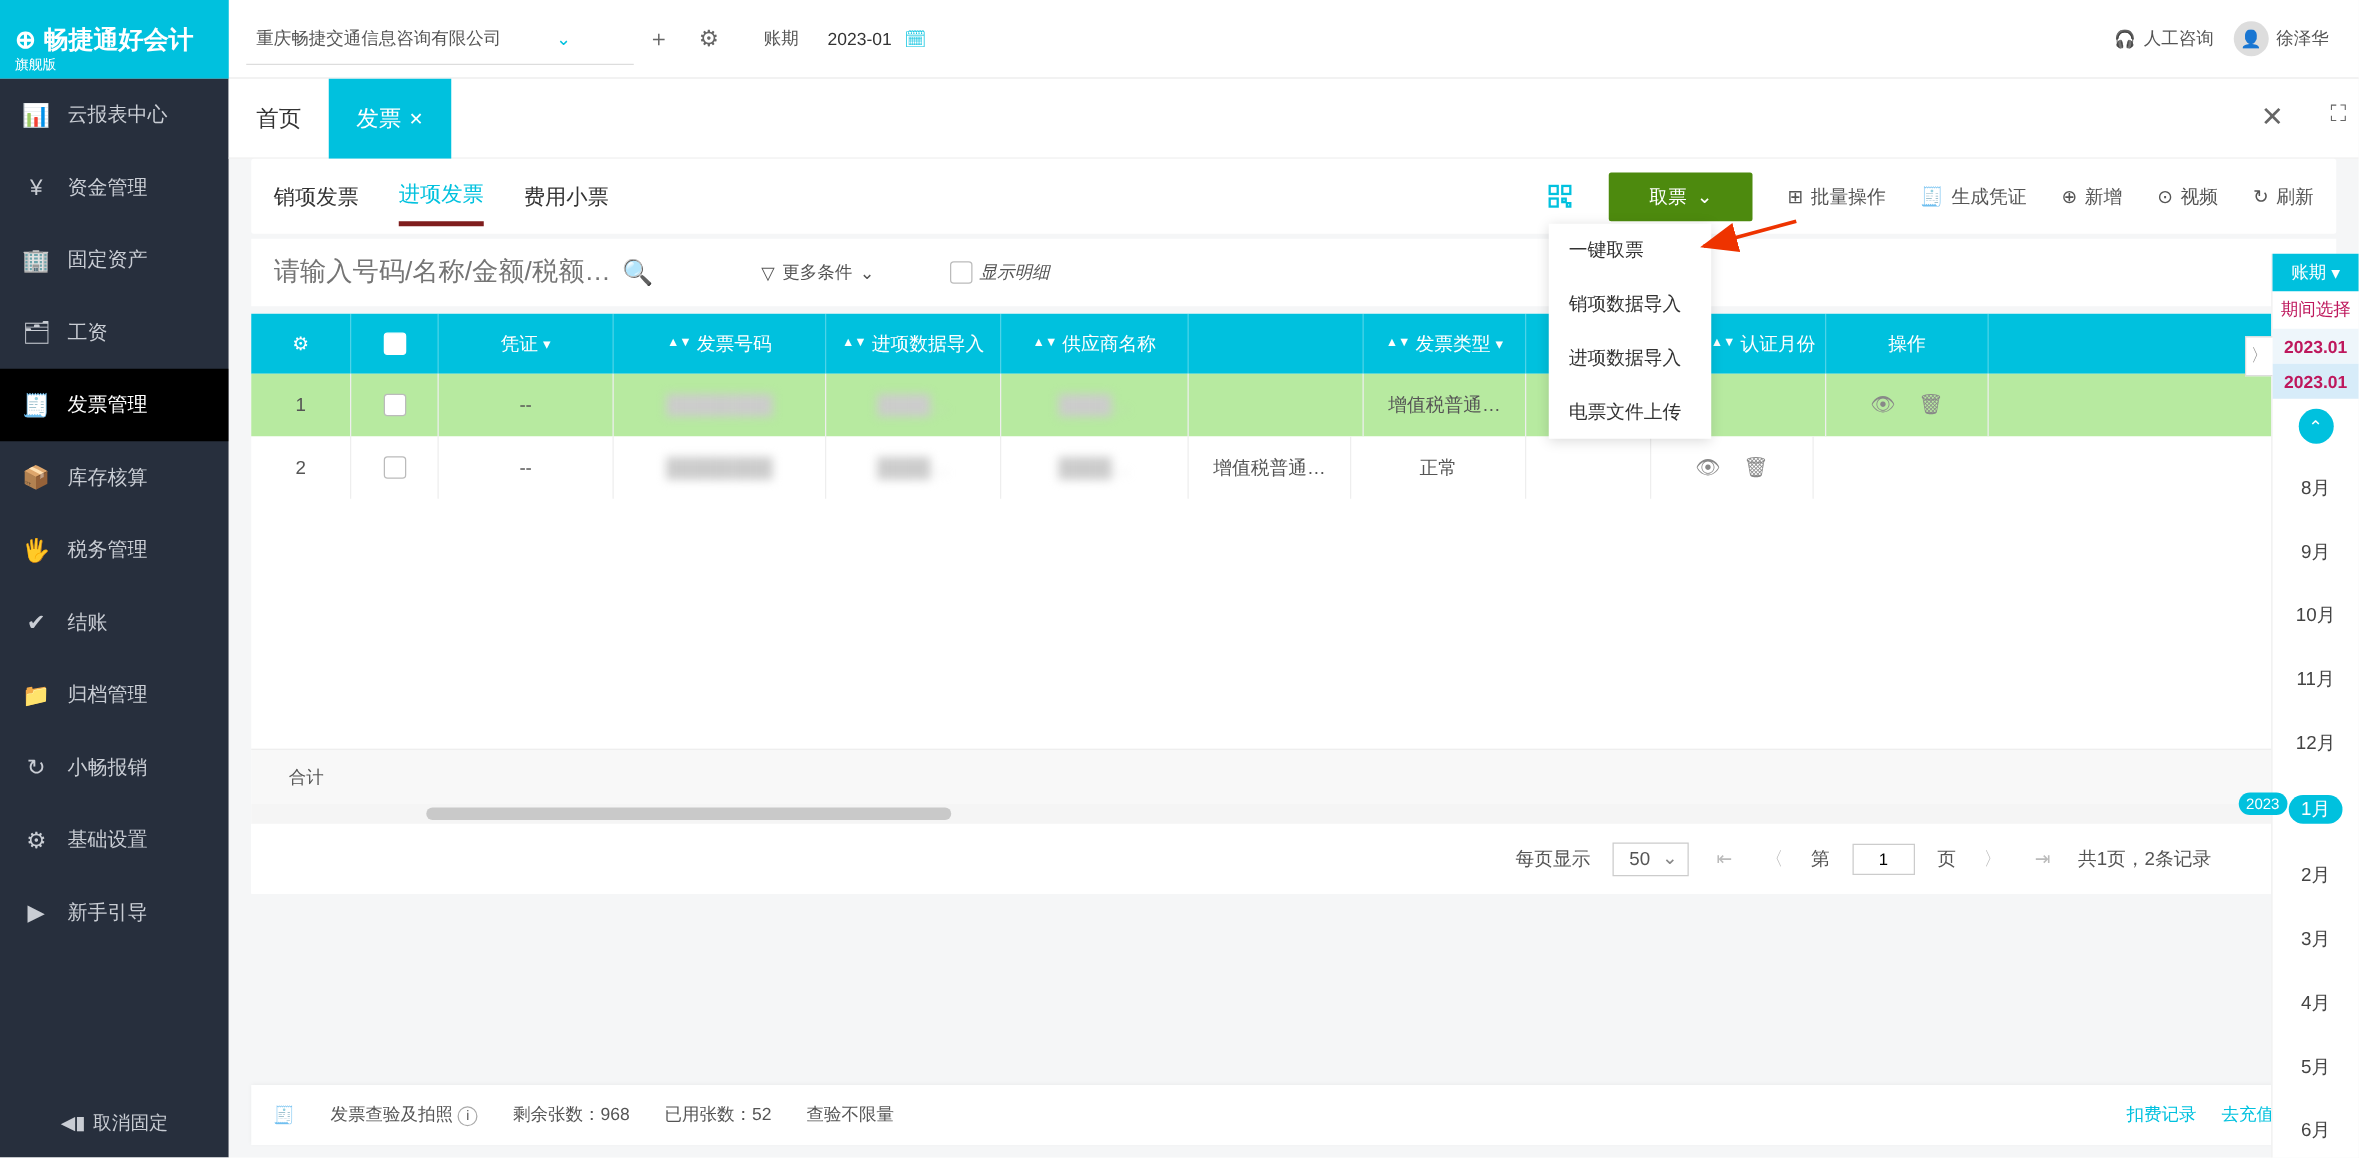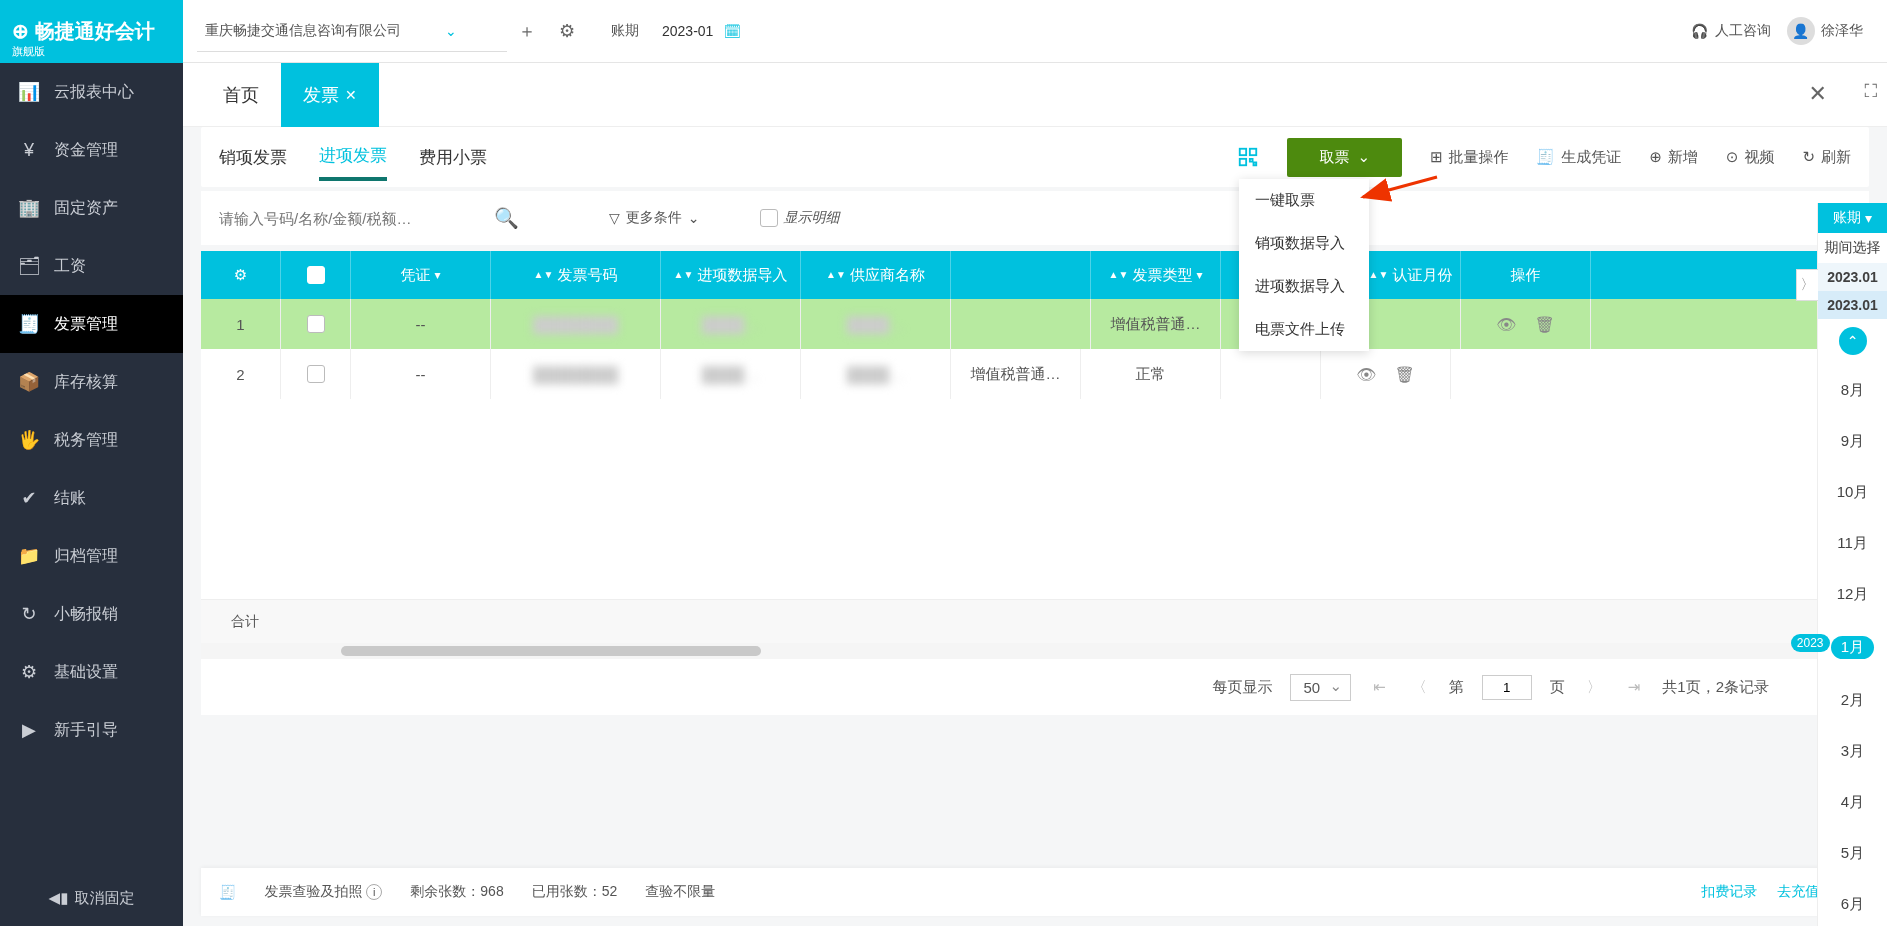--- a/index.html
+++ b/index.html
@@ -22,47 +22,47 @@
 
 
 .sidebar { position: absolute; top: 63px; left: 0; width: 183px; bottom: 0; background: #272f3d; color: #c9cdd4; overflow: hidden; }
 .sidebar-item { display: flex; align-items: center; gap: 14px; height: 58px; padding-left: 18px; font-size: 16px; cursor: pointer; }
 .sidebar-item.active { background: #000; color: #fff; }
 .sidebar-item .ico { width: 22px; text-align: center; font-size: 18px; }
 .sidebar-pin { position: absolute; bottom: 8px; width: 100%; display: flex; justify-content: center; align-items: center; gap: 6px; color: #c9cdd4; font-size: 15px; height: 40px; }
 
 
 .main { position: absolute; left: 183px; right: 0; top: 63px; bottom: 0; background: #f5f6f7; }
-.tabs-bar { height: 64px; background: #fff; display: flex; align-items: center; padding-left: 18px; border-bottom: 1px solid #eee; position: relative; }
+.tabs-bar { height: 64px; background: #fff; display: flex; align-items: center; border-bottom: 1px solid #eee; position: relative; }
 .tab { padding: 0 22px; height: 64px; display: flex; align-items: center; gap: 6px; font-size: 18px; color: #333; cursor: pointer; }
 .tab.active { background: #00c1de; color: #fff; }
 .tab .x { font-size: 14px; }
 .tabs-close { position: absolute; right: 60px; top: 18px; font-size: 22px; color: #666; cursor: pointer; }
 .tabs-expand { position: absolute; right: 10px; top: 18px; font-size: 18px; color: #666; cursor: pointer; }
 
 .content { position: absolute; top: 64px; left: 18px; right: 18px; bottom: 0; }
 
 
 .subtabs-row { height: 60px; display: flex; align-items: center; background: #fff; padding: 0 18px; gap: 32px; border-radius: 2px; position: relative; }
 .subtab { font-size: 17px; color: #333; padding: 10px 0; cursor: pointer; font-weight: 500; }
-.subtab.active { color: #00c1de; border-bottom: 4px solid #0f766e; }
+.subtab.active { color: #00c1de; border-bottom: 4px solid #7f1d1d; }
 .toolbar { position: absolute; right: 18px; display: flex; align-items: center; gap: 28px; }
 .tool { display: flex; align-items: center; gap: 6px; color: #555; cursor: pointer; font-size: 15px; }
 .qr-btn { color: #00c1de; font-size: 22px; }
 .btn-green { background: #4d8a0e; color: #fff; padding: 10px 32px; border-radius: 2px; display: flex; align-items: center; gap: 8px; cursor: pointer; font-size: 15px; }
 
 
 .dropdown-menu { position: absolute; top: 52px; right: 500px; width: 130px; background: #fff; box-shadow: 0 2px 10px rgba(0,0,0,0.15); z-index: 30; }
 .dropdown-item { padding: 12px 16px; font-size: 15px; color: #333; cursor: pointer; }
 .arrow-annot { position: absolute; top: 48px; right: 430px; z-index: 31; pointer-events: none; }
 
 
 .filter-row { height: 54px; background: #fff; display: flex; align-items: center; gap: 30px; padding: 0 18px; margin-top: 4px; position: relative; }
 .search-box { display: flex; align-items: center; gap: 8px; width: 300px; }
-.search-box input { border: none; outline: none; font-size: 15px; flex: 1; color: #888; }
+.search-box input { border: none; outline: none; font-size: 21px; flex: 1; color: #888; }
 .search-ico { color: #00c1de; font-size: 20px; }
 .more-cond { display: flex; align-items: center; gap: 6px; color: #555; cursor: pointer; margin-left: 60px; }
 .chk { display: flex; align-items: center; gap: 6px; color: #555; margin-left: 30px; font-style: italic; }
 .chk-box { width: 18px; height: 18px; border: 1px solid #bbb; border-radius: 3px; }
 
 
 .table-wrap { margin-top: 6px; background: #fff; }
 .thead { display: flex; background: #00c1de; color: #fff; height: 48px; align-items: center; font-size: 15px; }
 .th, .td { flex: 0 0 auto; display: flex; align-items: center; justify-content: center; gap: 4px; border-right: 1px solid rgba(255,255,255,0.3); height: 100%; overflow: hidden; }
 .w-gear { width: 80px; }
@@ -100,21 +100,21 @@
 
 .footer-bar { position: absolute; left: 18px; right: 18px; bottom: 10px; height: 48px; background: #fff; display: flex; align-items: center; gap: 28px; padding: 0 18px; color: #555; box-shadow: 0 -1px 4px rgba(0,0,0,0.05); }
 .footer-bar .lnk { color: #00c1de; cursor: pointer; }
 .footer-right { margin-left: auto; display: flex; align-items: center; gap: 20px; }
 .info-badge { width: 16px; height: 16px; border: 1px solid #aaa; border-radius: 50%; font-size: 11px; display: inline-flex; align-items: center; justify-content: center; }
 
 
 .right-panel { position: absolute; top: 140px; right: 0; width: 70px; background: #fff; border-left: 1px solid #eee; }
 .rp-head { background: #00c1de; color: #fff; text-align: center; padding: 6px 0; font-size: 14px; display:flex; align-items:center; justify-content:center; gap:4px;}
 .rp-toggle { position: absolute; left: -22px; top: 66px; width: 22px; height: 32px; background: #fff; border: 1px solid #ddd; border-right: none; display: flex; align-items: center; justify-content: center; color: #888; cursor: pointer; }
-.rp-label { text-align: center; padding: 6px 0; font-size: 14px; color: #404040; }
+.rp-label { text-align: center; padding: 6px 0; font-size: 14px; color: #be185d; }
 .rp-year { background: #eef6fb; font-weight: bold; }
 .rp-year.active { background: #d7ecf9; }
 .rp-months { display: flex; flex-direction: column; align-items: center; gap: 32px; padding: 18px 0; }
 .rp-month { font-size: 15px; color: #444; font-weight: 500; cursor: pointer; }
 .rp-month.active { background: #00c1de; color: #fff; border-radius: 12px; padding: 2px 10px; position: relative; }
 .rp-year-badge { position: absolute; left: -40px; top: -2px; background: #00c1de; color: #fff; font-size: 12px; padding: 2px 6px; border-radius: 10px; }
 .rp-scroll-top { width: 28px; height: 28px; border-radius: 50%; background: #00c1de; color: #fff; display: flex; align-items: center; justify-content: center; margin: 8px auto; font-size: 14px; }
 .rp-scroll-down { text-align:center; color:#aaa; padding:4px 0; }
 </style>
 </head>

